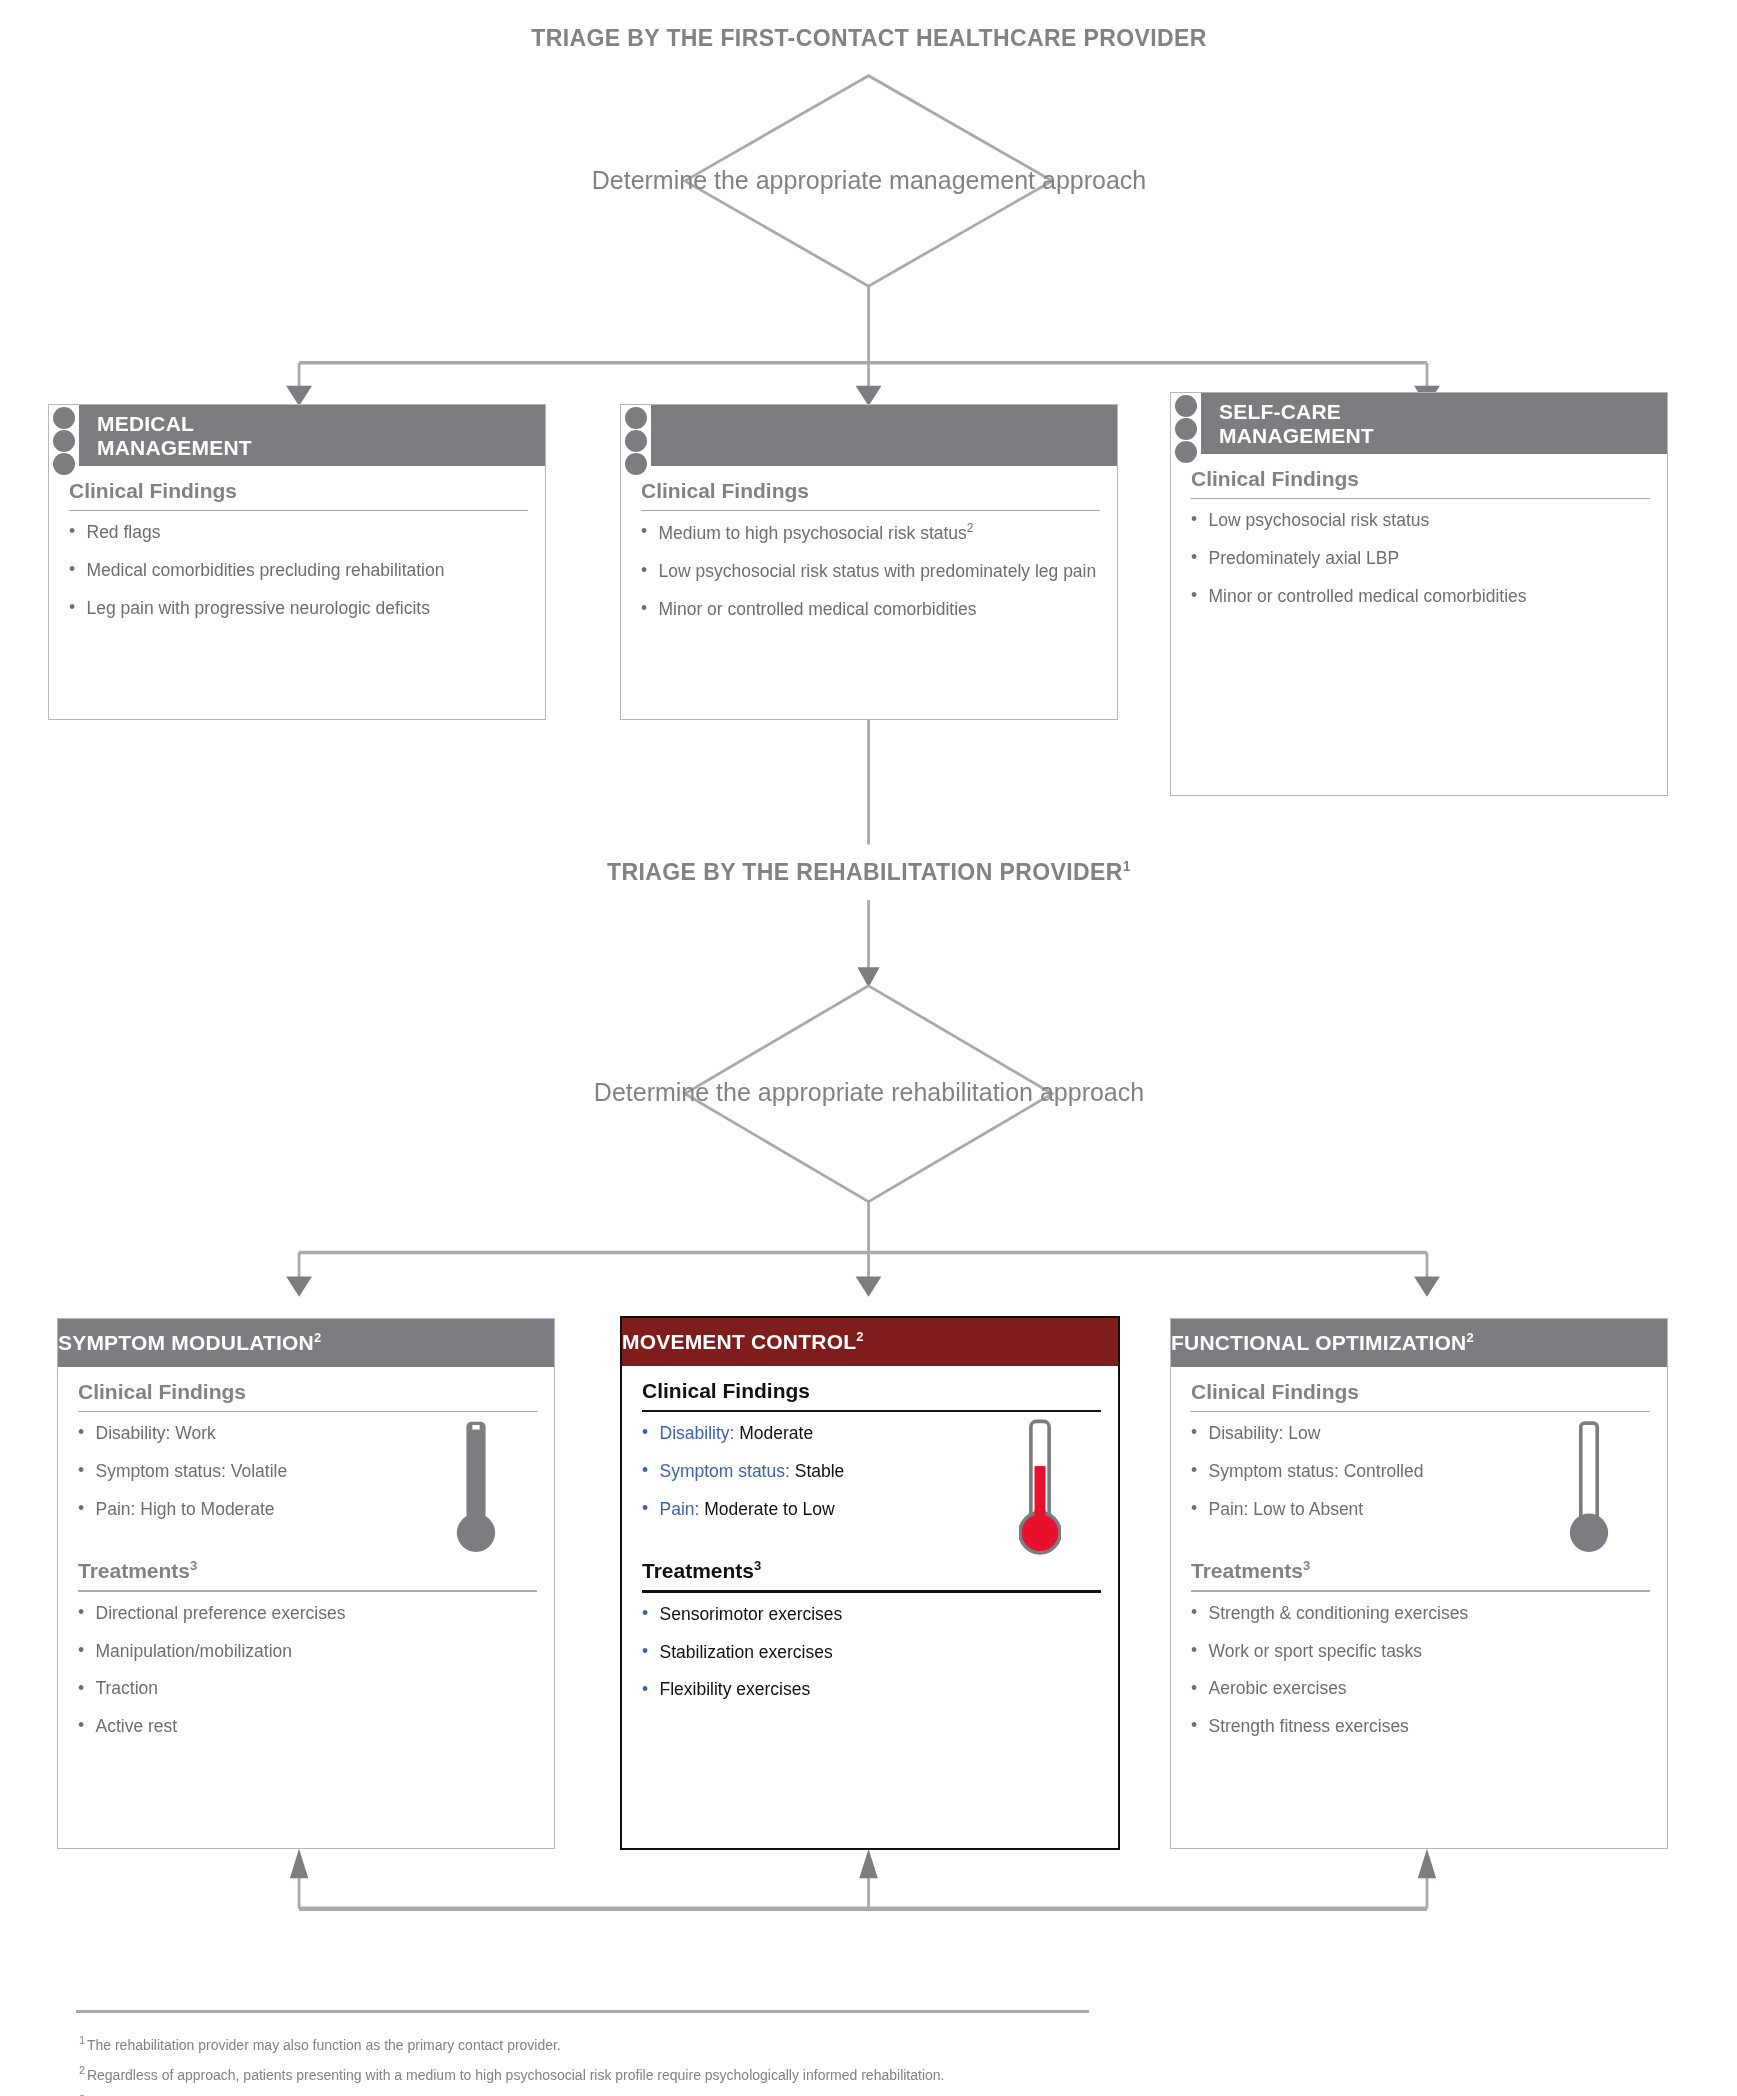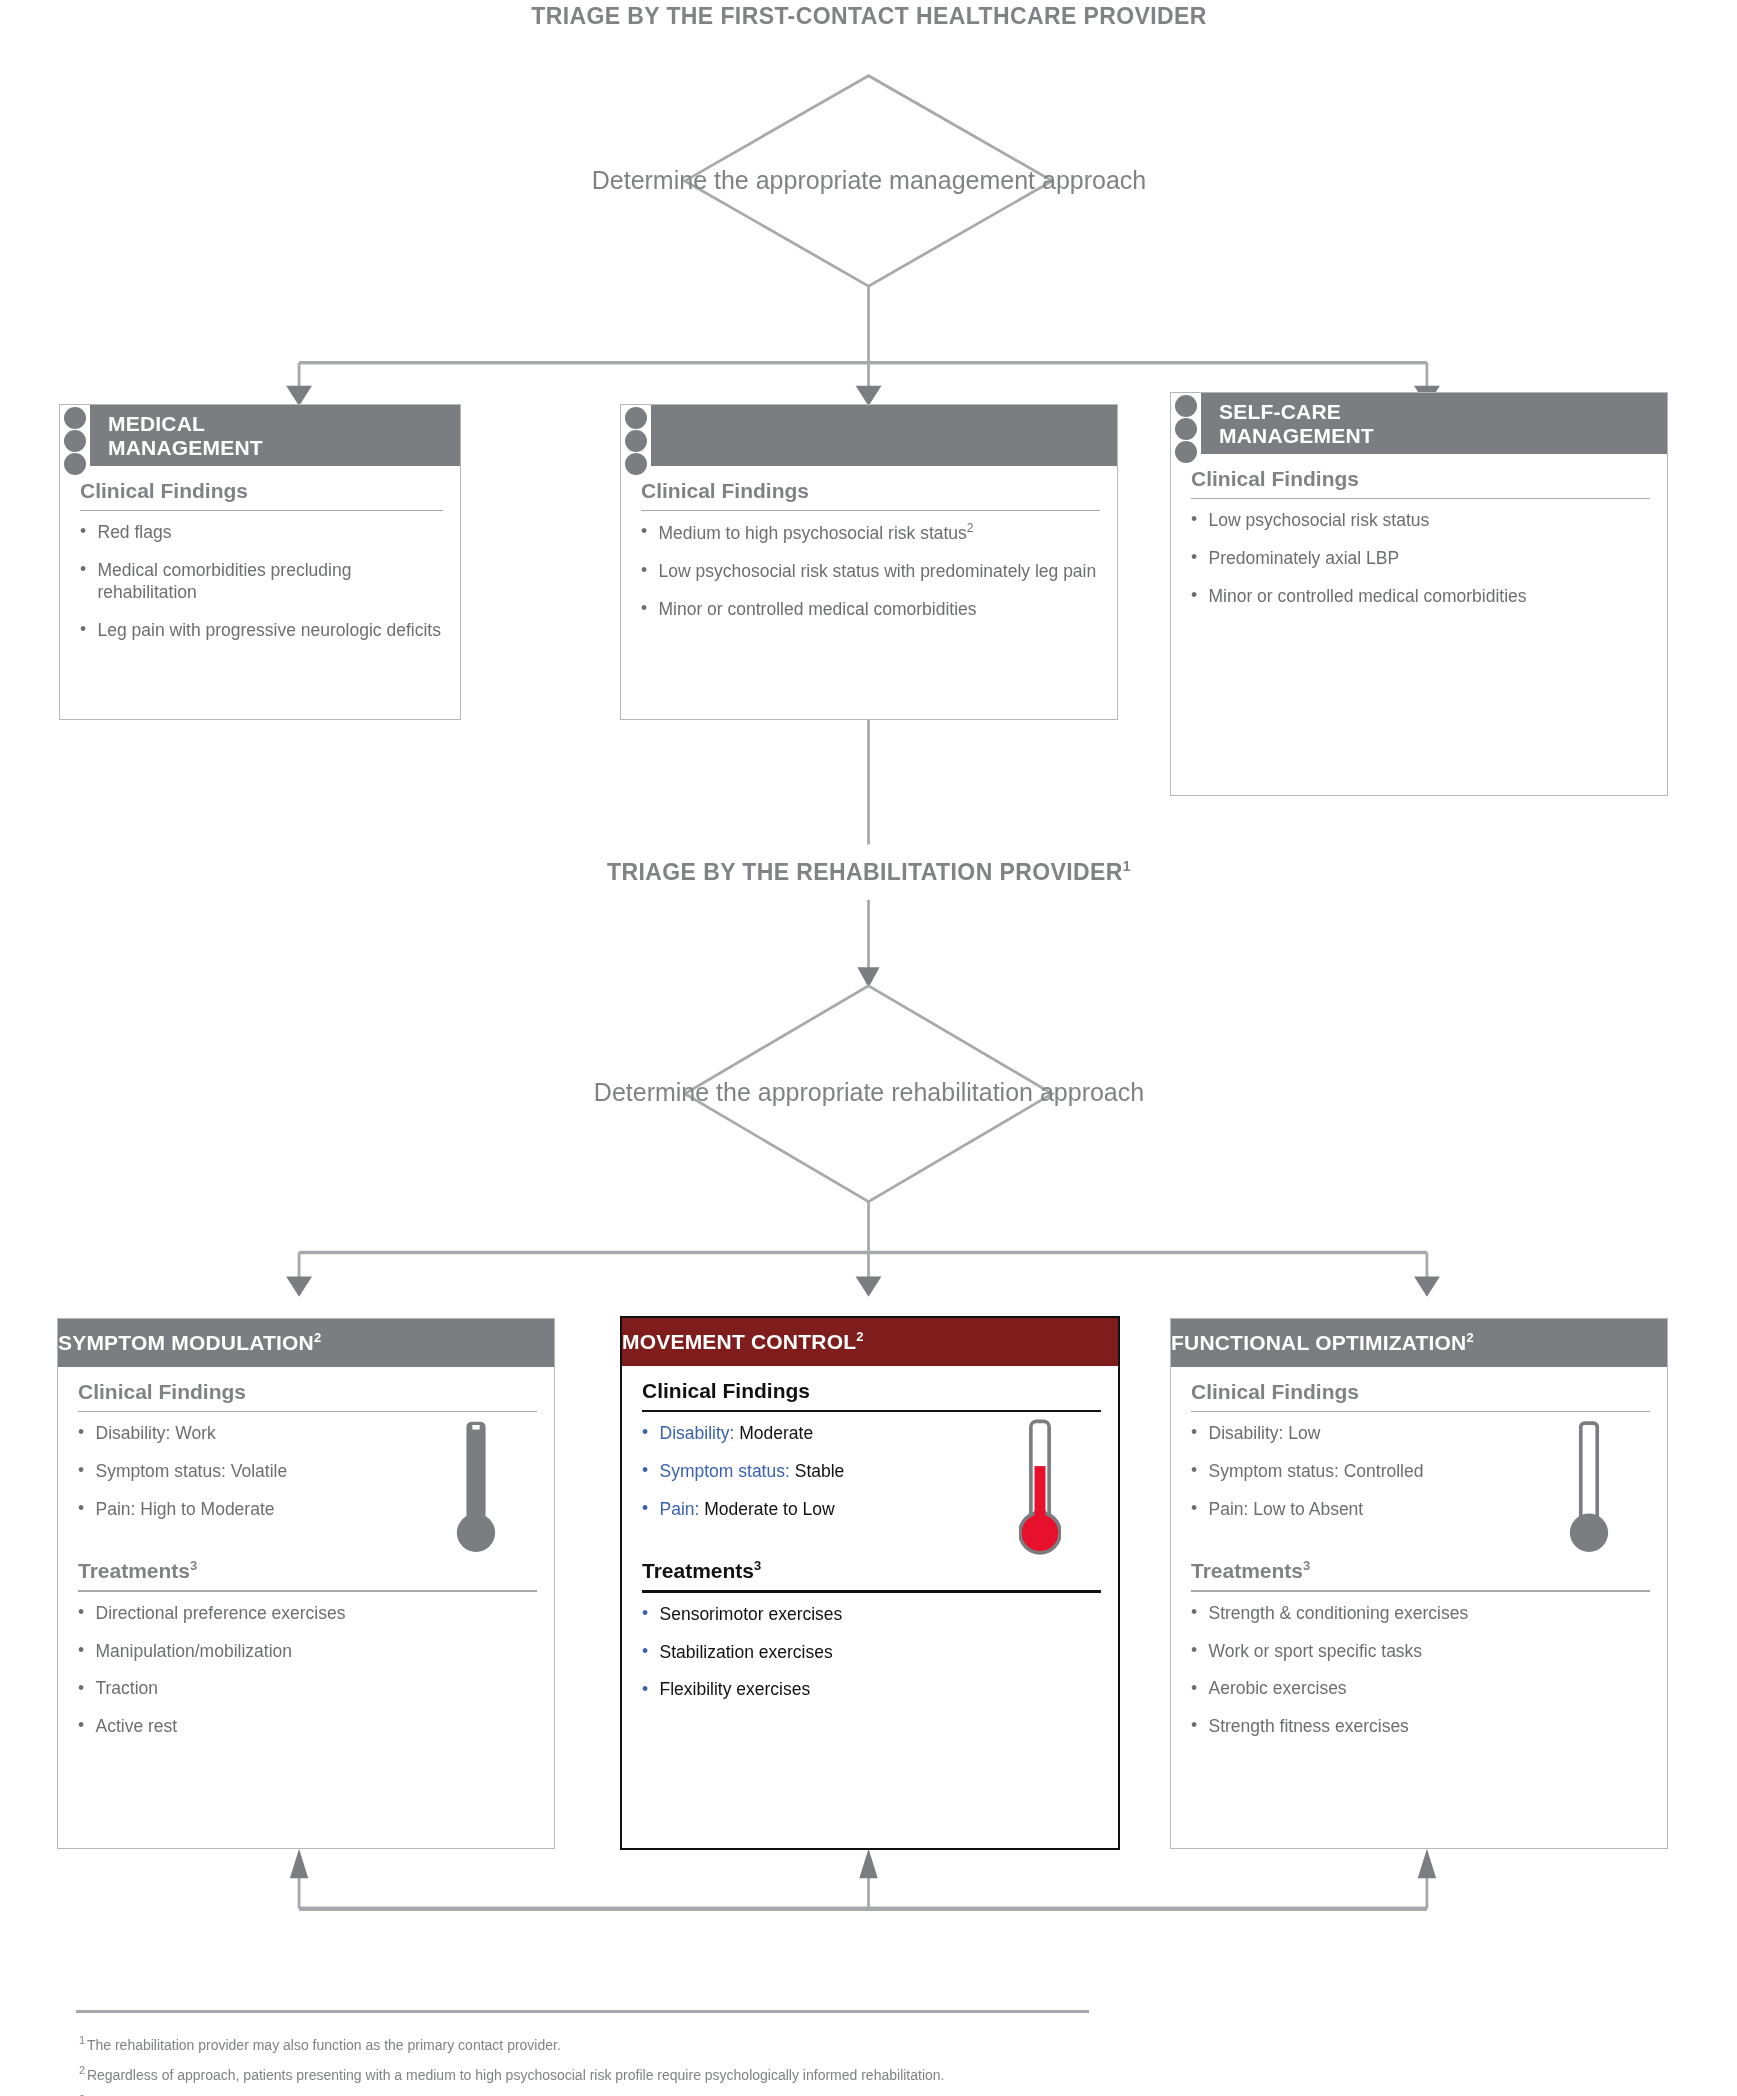--- a/index.html
+++ b/index.html
@@ -174,37 +174,37 @@
       <path d="M 941 2068 L 941 2030" stroke-width="3"></path>
       <path d="M 1546 2068 L 1546 2030" stroke-width="3"></path>
     </g>
     <g fill="#7b7d80">
       <polygon points="324,2003 334,2035 314,2035"></polygon>
       <polygon points="941,2003 951,2035 931,2035"></polygon>
       <polygon points="1546,2003 1556,2035 1536,2035"></polygon>
     </g>
   </svg>
 
-  <div class="section-title" style="top:3px;">
+  <div class="section-title" style="top:25px;">
     <span>TRIAGE BY THE FIRST-CONTACT HEALTHCARE PROVIDER</span>
   </div>
 
   <div class="diamond-label" style="top:166px;">
     <span>Determine the appropriate management approach</span>
   </div>
 
   <div class="section-title" style="top:858px;">
     <span>TRIAGE BY THE REHABILITATION PROVIDER</span><sup>1</sup>
   </div>
 
   <div class="diamond-label" style="top:1078px;">
     <span>Determine the appropriate rehabilitation approach</span>
   </div>
 
-  <div class="card" style="left:59px; top:404px; width:402px; height:316px;">
+  <div class="card" style="left:48px; top:404px; width:498px; height:316px;">
     <div class="card-head indent">
       <div class="card-head-bar"></div>
       <div class="dots">
         <span class="dot"></span>
         <span class="dot"></span>
         <span class="dot"></span>
       </div>
       <h3><span>MEDICAL</span><br><span>MANAGEMENT</span></h3>
     </div>
     <div class="card-body">

